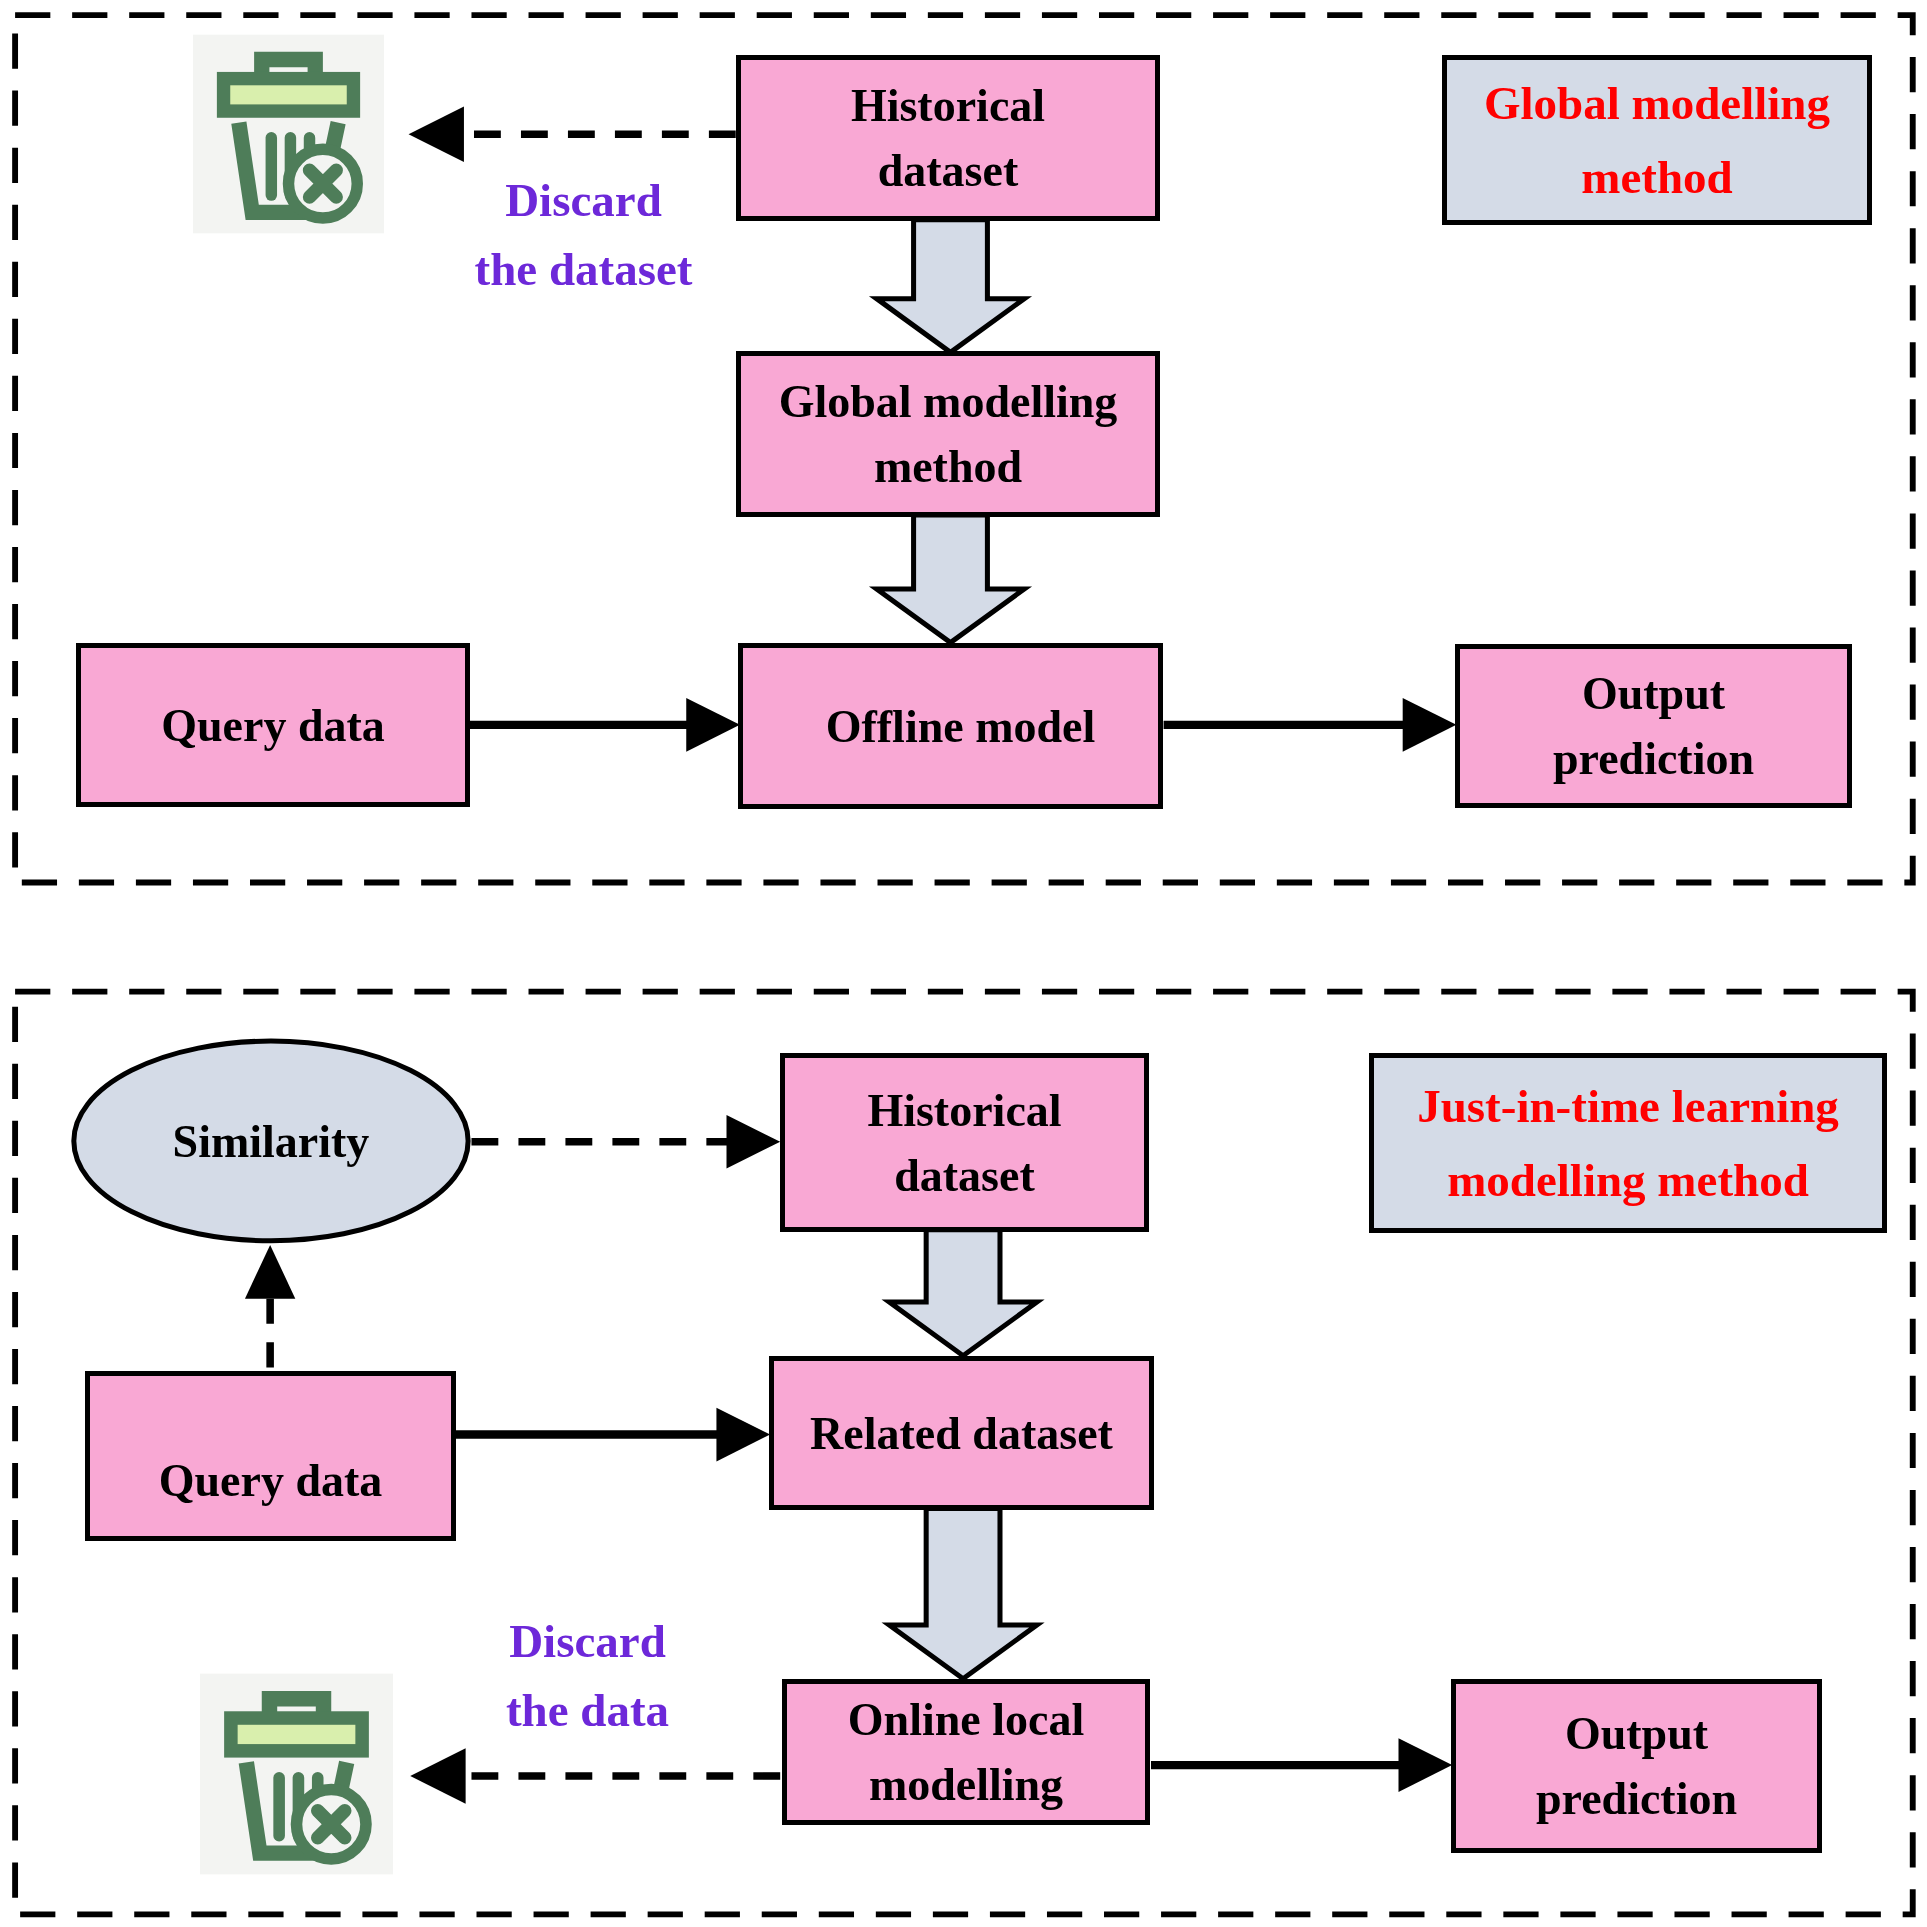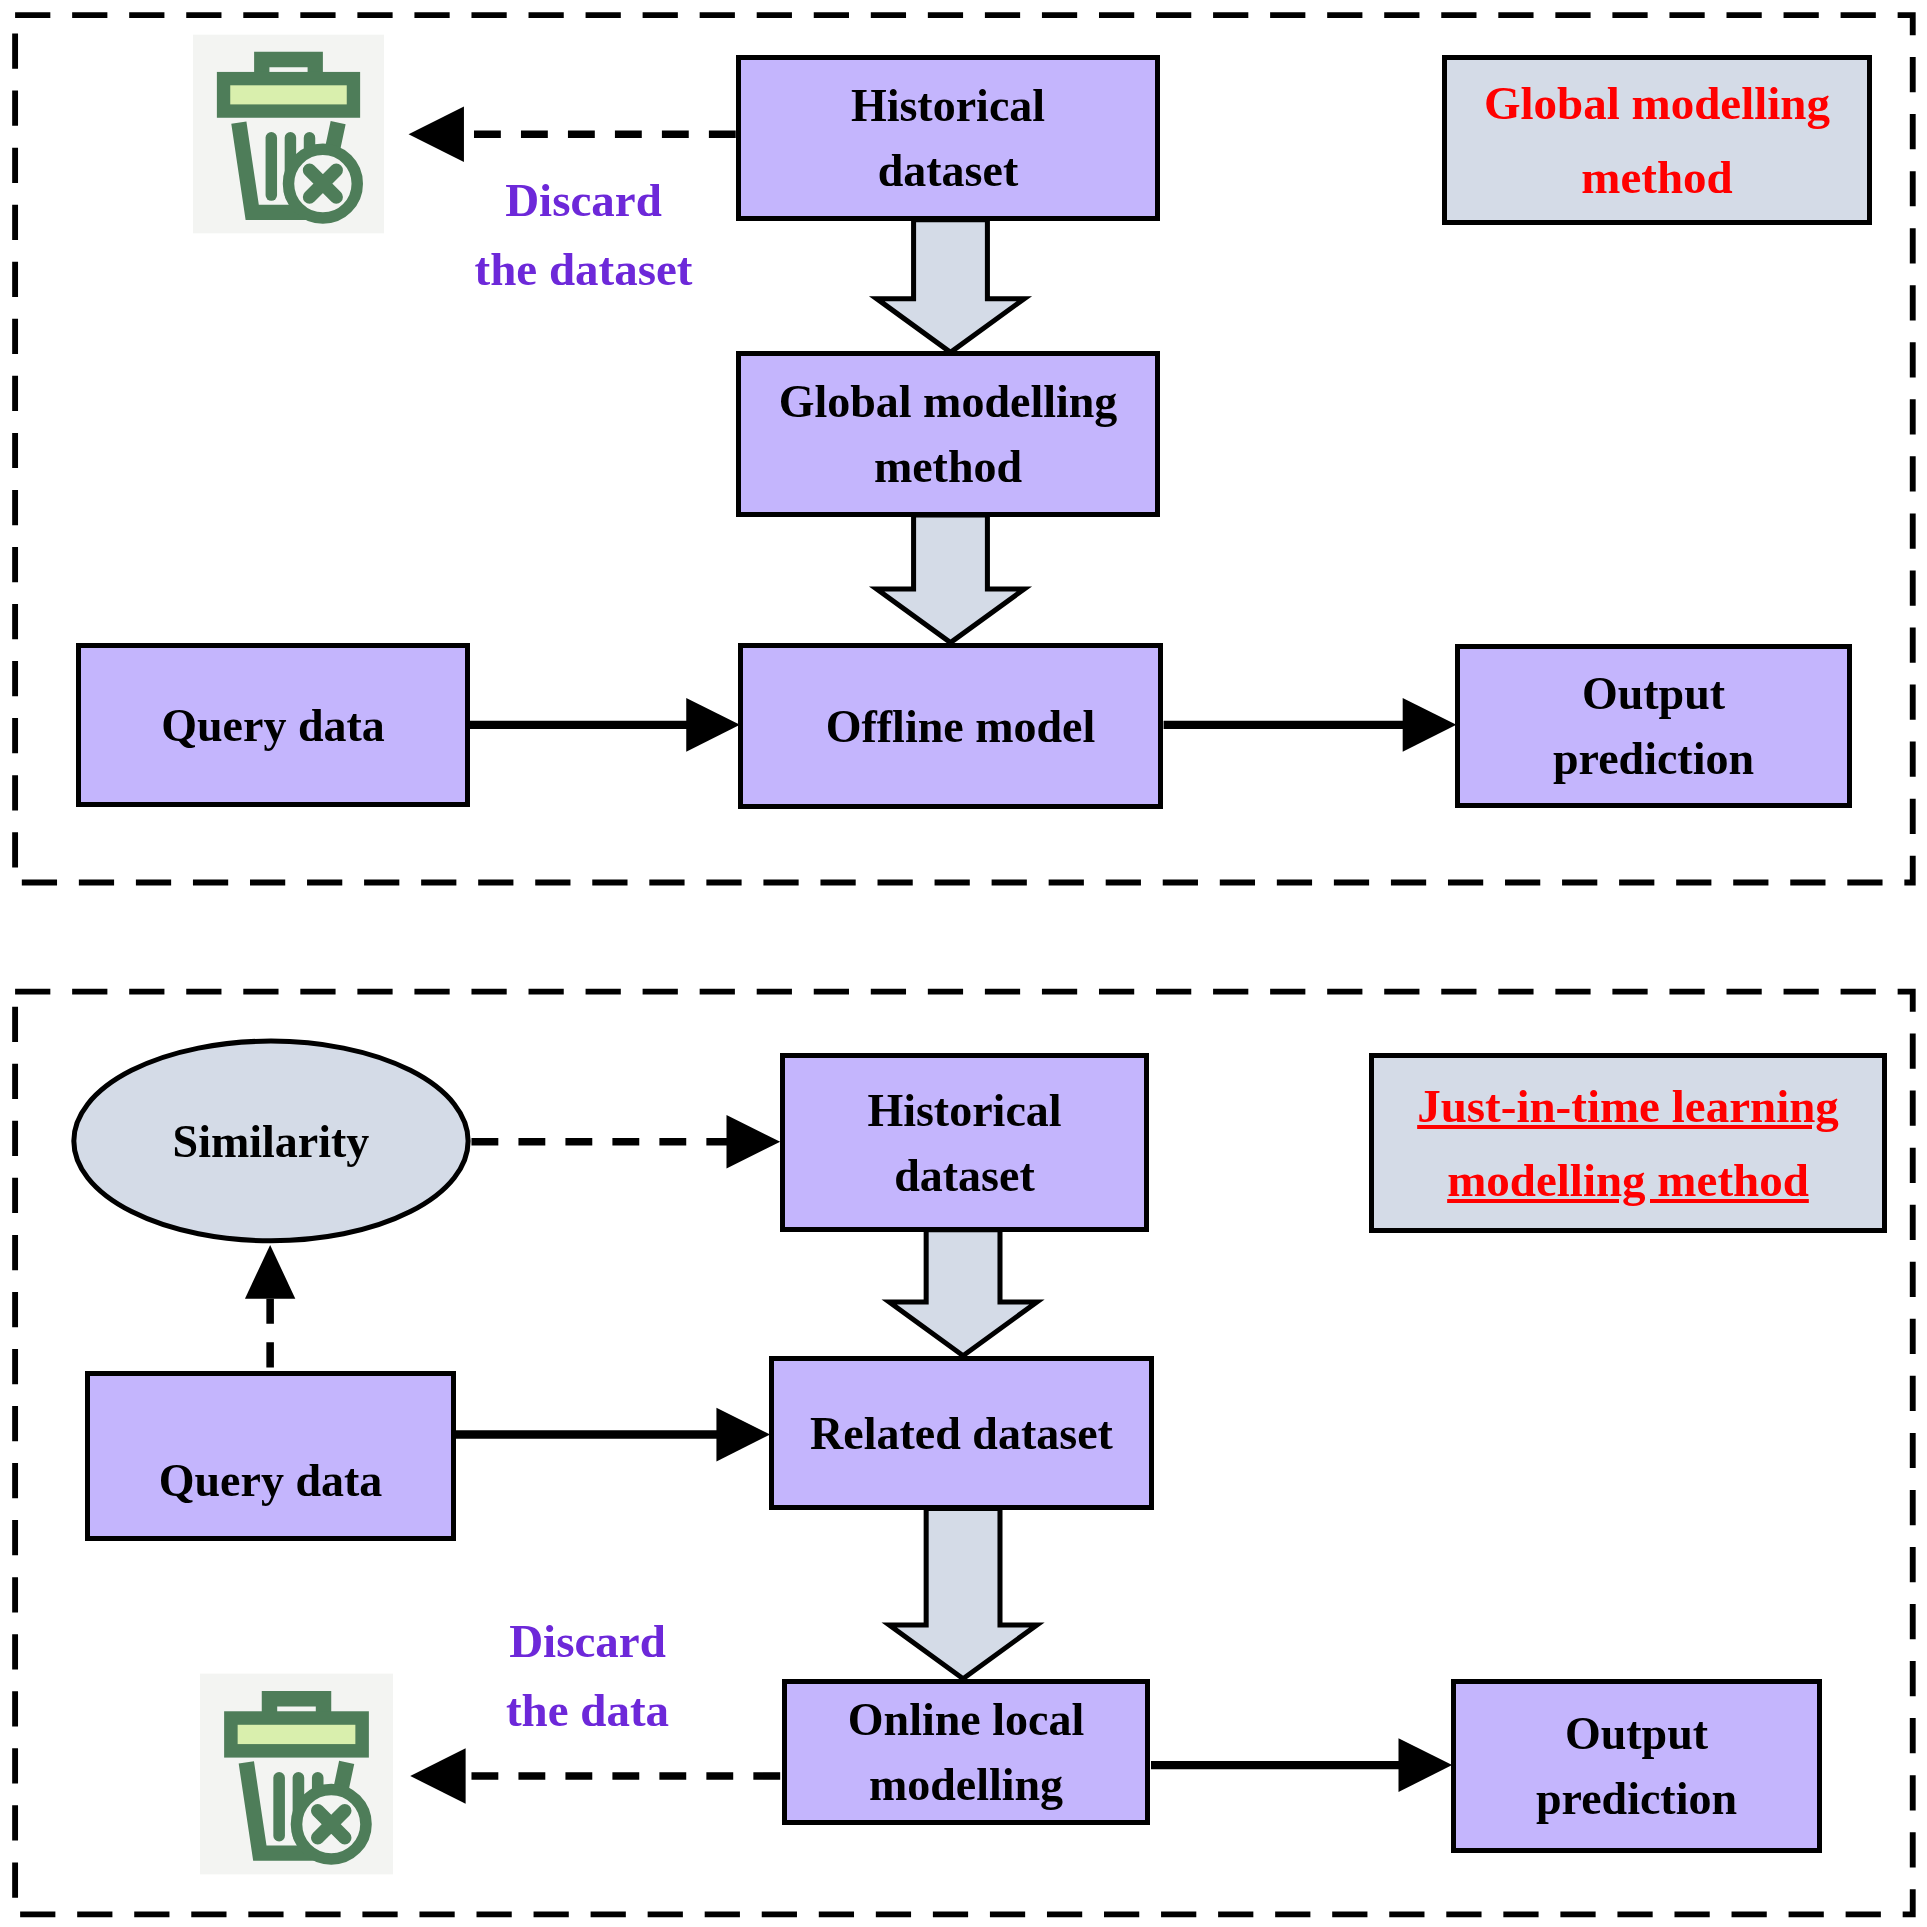--- a/index.html
+++ b/index.html
@@ -7,21 +7,21 @@
     position:relative;
     width:1927px;height:1927px;
     background:#ffffff;
     font-family:"Liberation Serif","DejaVu Serif",serif;
     font-weight:700;
     color:#000000;
   }
   #overlay{position:absolute;left:0;top:0;}
   .node{
     position:absolute;
-    background:#c4b5fd;
+    background:#f9a8d4;
     border:5px solid #000000;
     display:flex;flex-direction:column;
     align-items:center;justify-content:center;
     text-align:center;
     font-size:46px;line-height:65px;
     box-sizing:border-box;
   }
   .accent{
     background:#d4dbe7;
     color:#ff0000;
@@ -166,21 +166,21 @@
 
   <div class="ellipse-label" style="left:74px;top:1041px;width:394px;height:200px;">
     <span>Similarity</span>
   </div>
 
   <div class="node" style="left:780px;top:1053px;width:369px;height:179px;">
     <span>Historical</span>
     <span>dataset</span>
   </div>
 
-  <div class="node accent" style="left:1369px;top:1053px;width:518px;height:180px;text-decoration:underline;">
+  <div class="node accent" style="left:1369px;top:1053px;width:518px;height:180px;">
     <span>Just-in-time learning</span>
     <span>modelling method</span>
   </div>
 
   <div class="node" style="left:769px;top:1356px;width:385px;height:154px;">
     <span>Related dataset</span>
   </div>
 
   <div class="node" style="left:85px;top:1371px;width:371px;height:170px;align-items:center;justify-content:flex-end;padding-bottom:23.5px;">
     <span>Query data</span>

